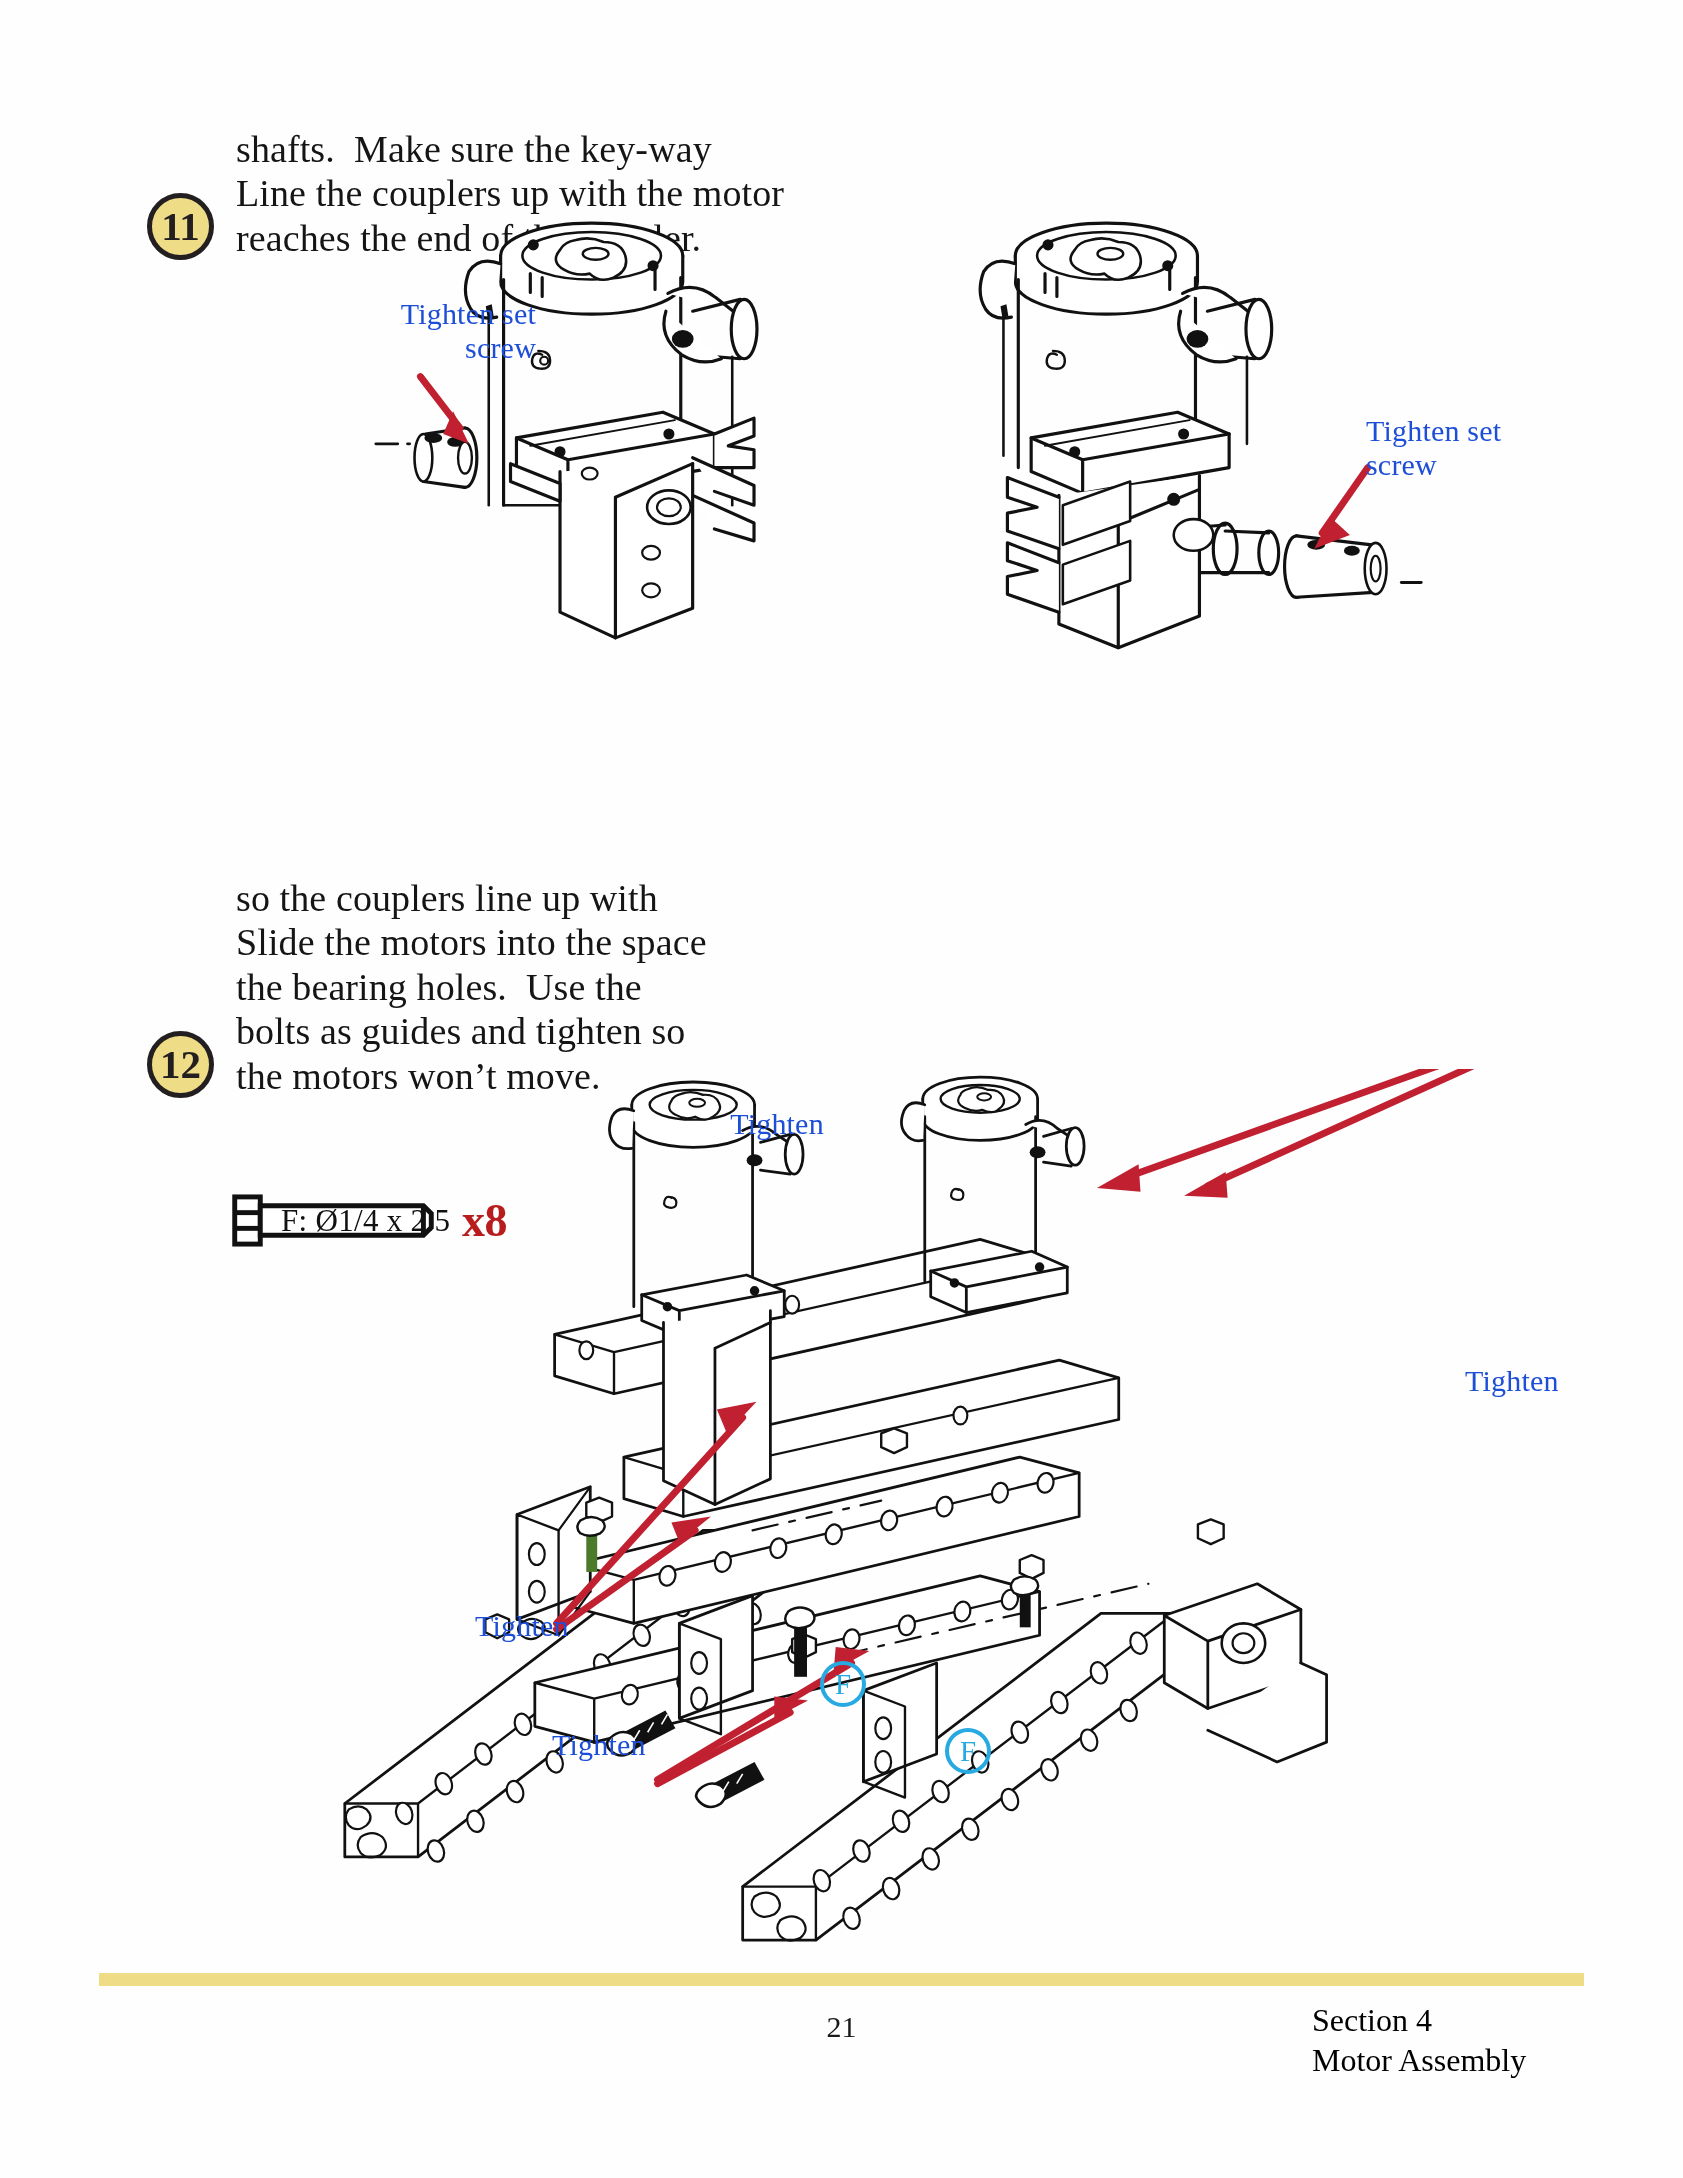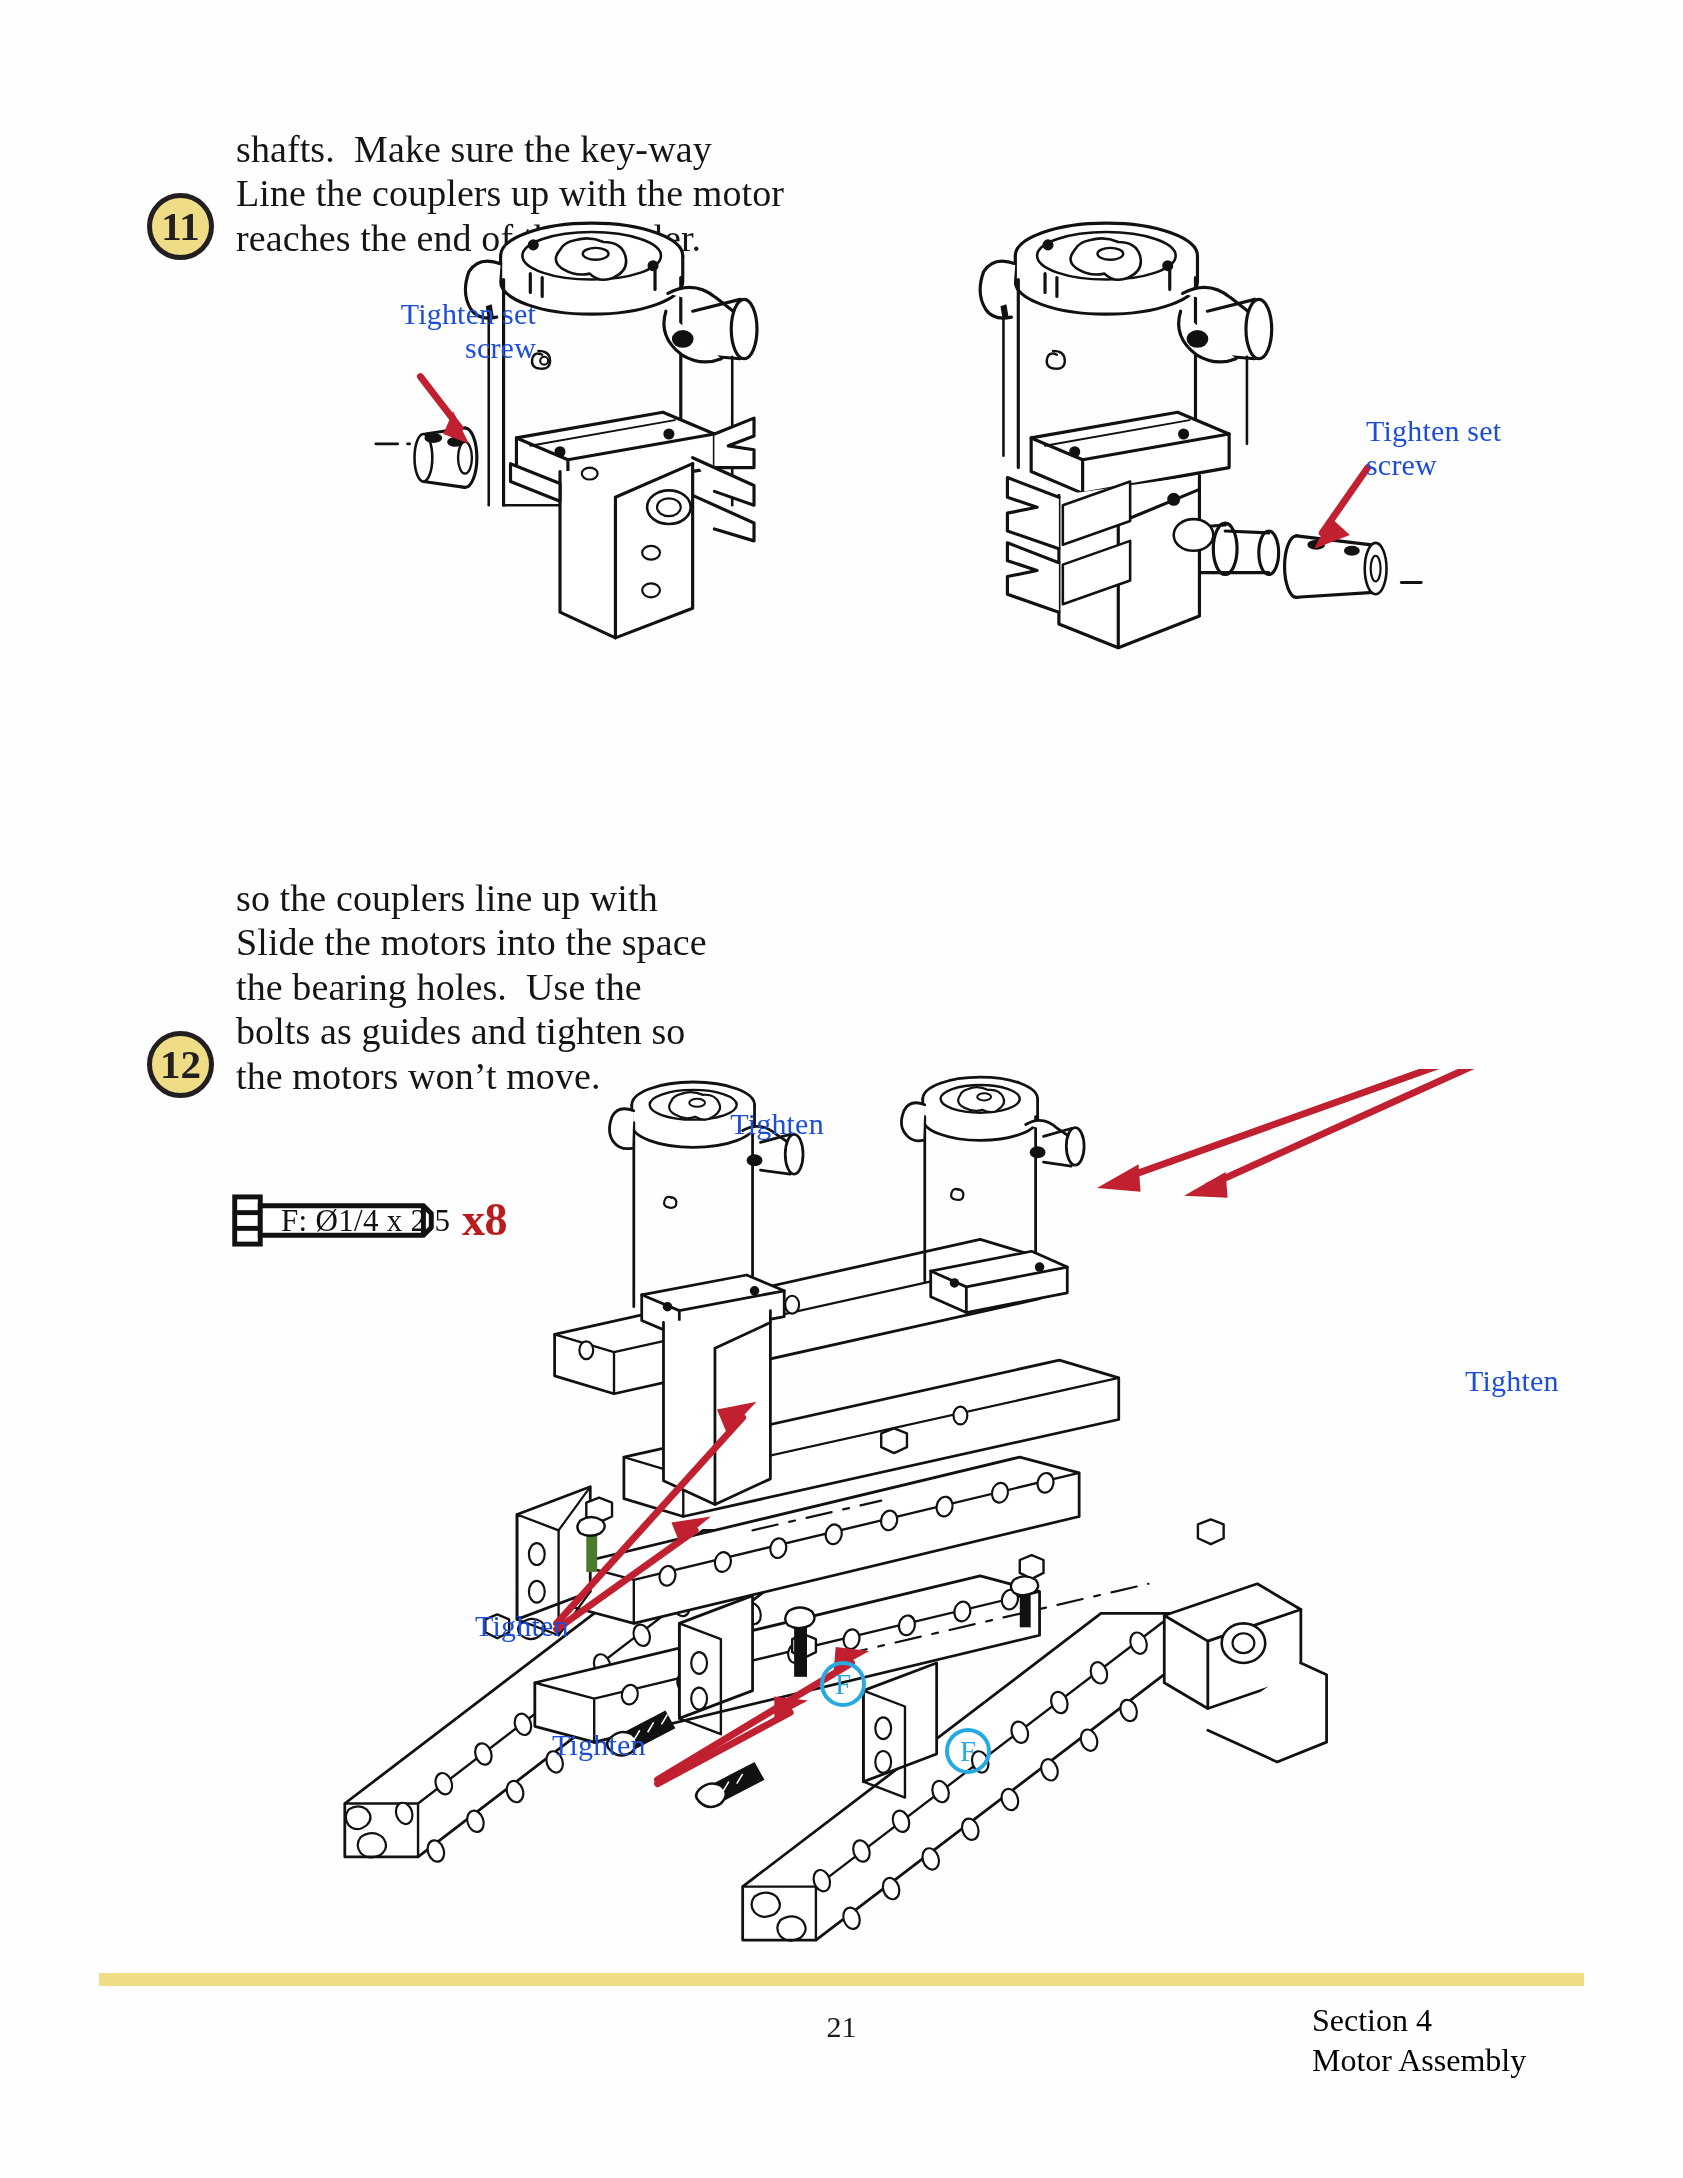--- a/index.html
+++ b/index.html
@@ -57,21 +57,21 @@
 
   #step11 { left: 147px; top: 127px; }
   #step12 { left: 147px; top: 876px; }
 
   
   .hardware-row {
     position: absolute;
     left: 230px;
     top: 1193px;
     display: flex;
-    align-items: flex-start;
+    align-items: center;
   }
   .bolt-badge {
     position: relative;
     height: 55px;
     display: flex;
     align-items: center;
   }
   .bolt-label {
     position: absolute;
     left: 51px;

